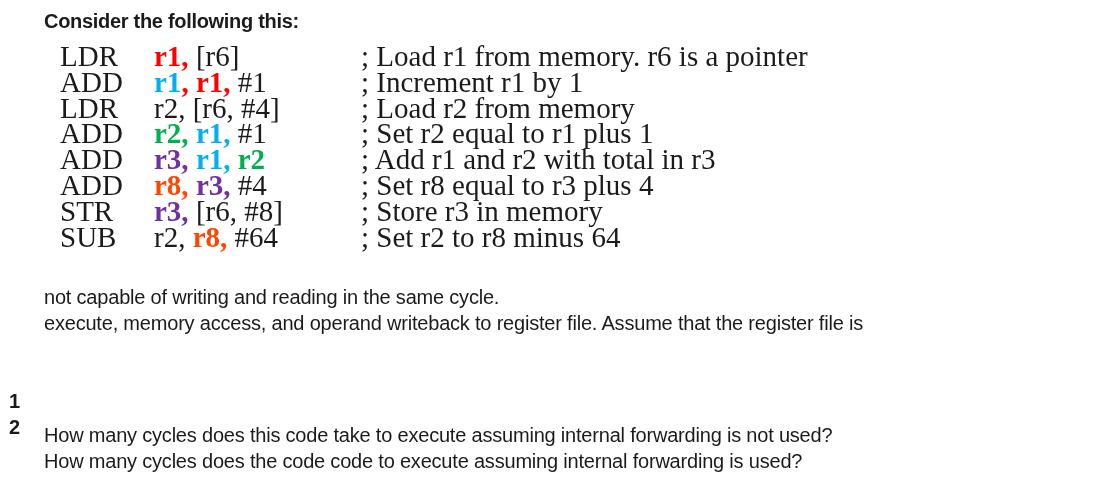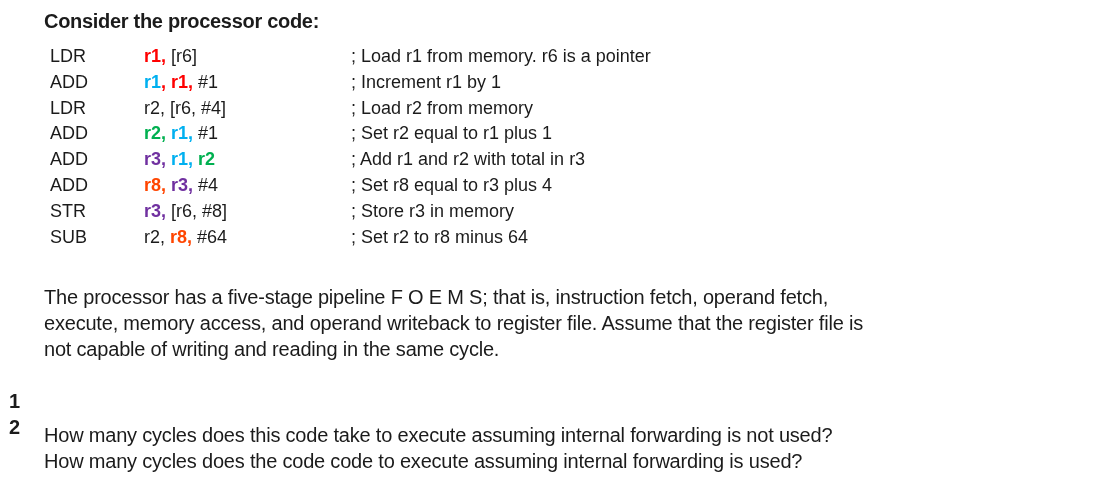--- a/index.html
+++ b/index.html
@@ -19,24 +19,24 @@
     position: absolute;
     left: 44px;
     top: 10px;
     font-size: 20px;
     font-weight: bold;
     letter-spacing: -0.3px;
     white-space: pre;
   }
   .code-block {
     position: absolute;
-    left: 50px;
+    left: 60px;
     top: 44px;
-    font-family: Liberation Sans, sans-serif;
-    font-size: 18px;
+    font-family: Liberation Serif, serif;
+    font-size: 29px;
     line-height: 25.8px;
     white-space: pre;
   }
   .code-line {
     height: 25.8px;
   }
   .opcode {
     display: inline-block;
     width: 94px;
   }
@@ -78,25 +78,25 @@
     flex: 0 0 44px;
   }
   .q-text {
     white-space: pre;
     margin-top: 34px;
   }
 </style>
 </head>
 <body>
 
-<div class="title">Consider the processor code:</div>
+<div class="title">Consider the following this:</div>
 
 <div class="code-block" id="code-block"><div class="code-line"><span class="opcode">LDR</span><span class="operands"><span class="operand-run bold" style="color: rgb(255, 0, 0);">r1,</span><span class="operand-run" style="color: rgb(27, 27, 27);"> [r6]</span></span><span class="comment">; Load r1 from memory. r6 is a pointer</span></div><div class="code-line"><span class="opcode">ADD</span><span class="operands"><span class="operand-run bold" style="color: rgb(0, 176, 240);">r1</span><span class="operand-run bold" style="color: rgb(255, 0, 0);">,</span><span class="operand-run bold" style="color: rgb(255, 0, 0);"> r1,</span><span class="operand-run" style="color: rgb(27, 27, 27);"> #1</span></span><span class="comment">; Increment r1 by 1</span></div><div class="code-line"><span class="opcode">LDR</span><span class="operands"><span class="operand-run" style="color: rgb(27, 27, 27);">r2, [r6, #4]</span></span><span class="comment">; Load r2 from memory</span></div><div class="code-line"><span class="opcode">ADD</span><span class="operands"><span class="operand-run bold" style="color: rgb(0, 176, 80);">r2,</span><span class="operand-run bold" style="color: rgb(0, 176, 240);"> r1,</span><span class="operand-run" style="color: rgb(27, 27, 27);"> #1</span></span><span class="comment">; Set r2 equal to r1 plus 1</span></div><div class="code-line"><span class="opcode">ADD</span><span class="operands"><span class="operand-run bold" style="color: rgb(112, 48, 160);">r3,</span><span class="operand-run bold" style="color: rgb(0, 176, 240);"> r1,</span><span class="operand-run bold" style="color: rgb(0, 176, 80);"> r2</span></span><span class="comment">; Add r1 and r2 with total in r3</span></div><div class="code-line"><span class="opcode">ADD</span><span class="operands"><span class="operand-run bold" style="color: rgb(255, 69, 0);">r8,</span><span class="operand-run bold" style="color: rgb(112, 48, 160);"> r3,</span><span class="operand-run" style="color: rgb(27, 27, 27);"> #4</span></span><span class="comment">; Set r8 equal to r3 plus 4</span></div><div class="code-line"><span class="opcode">STR</span><span class="operands"><span class="operand-run bold" style="color: rgb(112, 48, 160);">r3,</span><span class="operand-run" style="color: rgb(27, 27, 27);"> [r6, #8]</span></span><span class="comment">; Store r3 in memory</span></div><div class="code-line"><span class="opcode">SUB</span><span class="operands"><span class="operand-run" style="color: rgb(27, 27, 27);">r2,</span><span class="operand-run bold" style="color: rgb(255, 69, 0);"> r8,</span><span class="operand-run" style="color: rgb(27, 27, 27);"> #64</span></span><span class="comment">; Set r2 to r8 minus 64</span></div></div>
 
-<div class="para" id="pipeline-paragraph"><div class="para-line">The processor has a five-stage pipeline F O E M S; that is, instruction fetch, operand fetch,</div><div class="para-line">execute, memory access, and operand writeback to register file. Assume that the register file is</div><div class="para-line">not capable of writing and reading in the same cycle.</div></div>
+<div class="para" id="pipeline-paragraph"><div class="para-line">not capable of writing and reading in the same cycle.</div><div class="para-line">execute, memory access, and operand writeback to register file. Assume that the register file is</div></div>
 
 <div class="questions" id="questions-list">
     <div class="question-row">
       <span class="q-num">1</span>
       <span class="q-text">How many cycles does this code take to execute assuming internal forwarding is not used?</span>
     </div>
     <div class="question-row">
       <span class="q-num">2</span>
       <span class="q-text">How many cycles does the code code to execute assuming internal forwarding is used?</span>
     </div>

